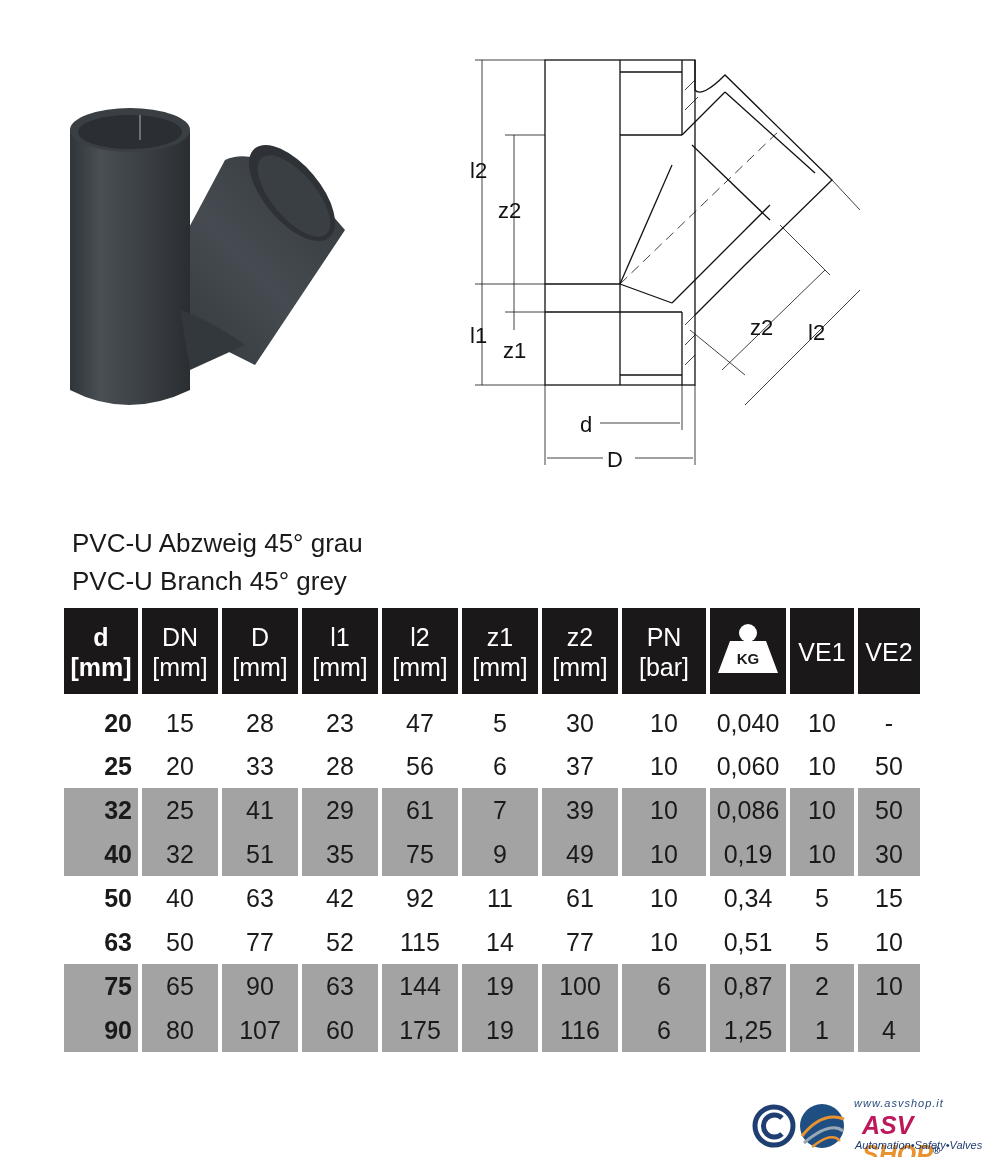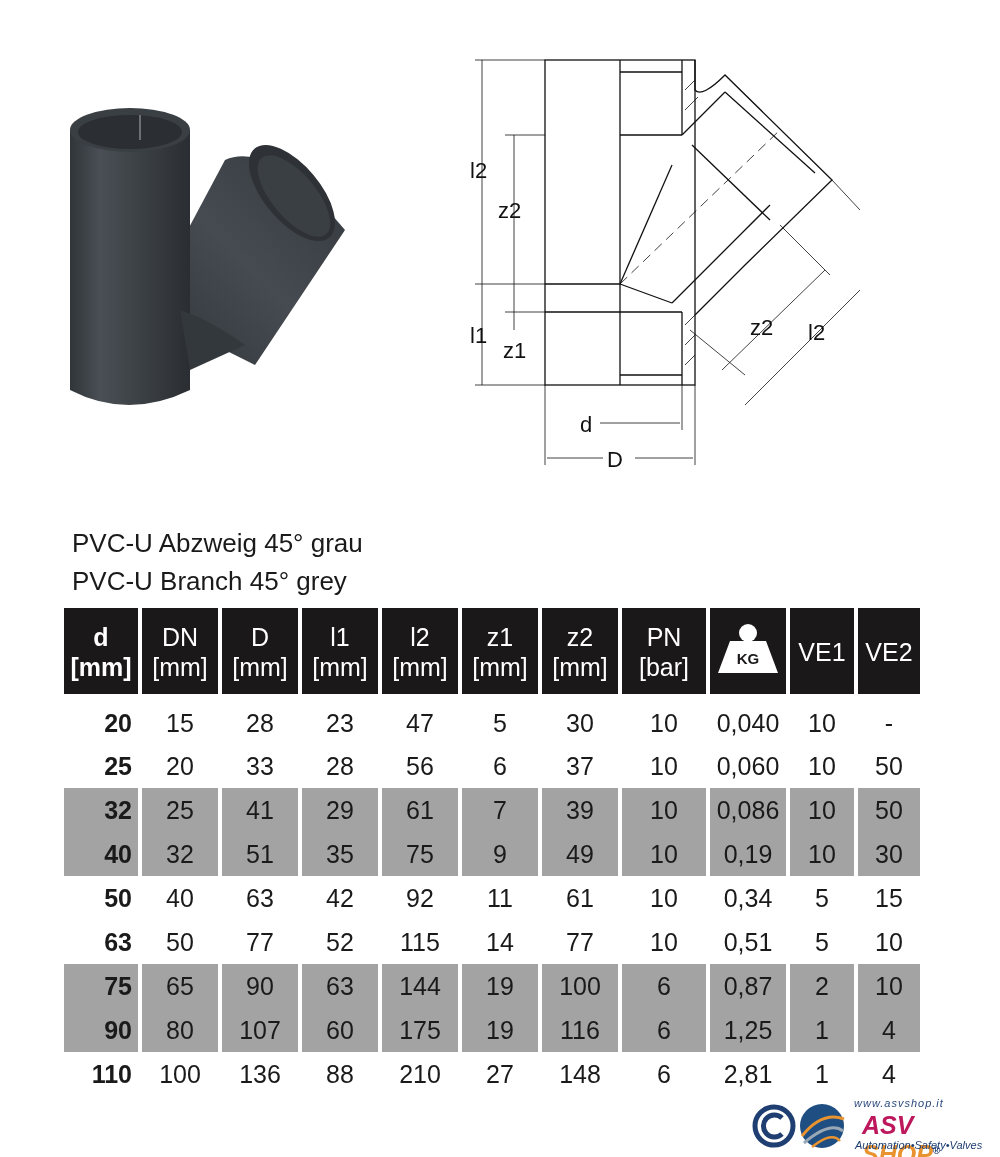--- a/index.html
+++ b/index.html
@@ -275,33 +275,20 @@
         <td>107</td>
         <td>60</td>
         <td>175</td>
         <td>19</td>
         <td>116</td>
         <td>6</td>
         <td>1,25</td>
         <td>1</td>
         <td>4</td>
     </tr>
-    <tr>
-      <td class="bold">110</td>
-        <td>100</td>
-        <td>136</td>
-        <td>88</td>
-        <td>210</td>
-        <td>27</td>
-        <td>148</td>
-        <td>6</td>
-        <td>2,81</td>
-        <td>1</td>
-        <td>4</td>
-    </tr>
   </tbody>
 </table>
 
 <div class="logo">
   <svg width="100" height="50" viewBox="0 0 100 50" style="position:absolute;left:0;top:4px">
     <circle cx="22" cy="25" r="19" fill="none" stroke="#1f3e72" stroke-width="5"></circle>
     <path d="M 30 17 A 11 11 0 1 0 30 33" fill="none" stroke="#1f3e72" stroke-width="5"></path>
     <circle cx="70" cy="25" r="22" fill="#1f4f82"></circle>
     <path d="M 50 35 Q 70 10 92 18" fill="none" stroke="#e8932f" stroke-width="3"></path>
     <path d="M 52 42 Q 78 20 91 30" fill="none" stroke="#9aa7b5" stroke-width="3"></path>

